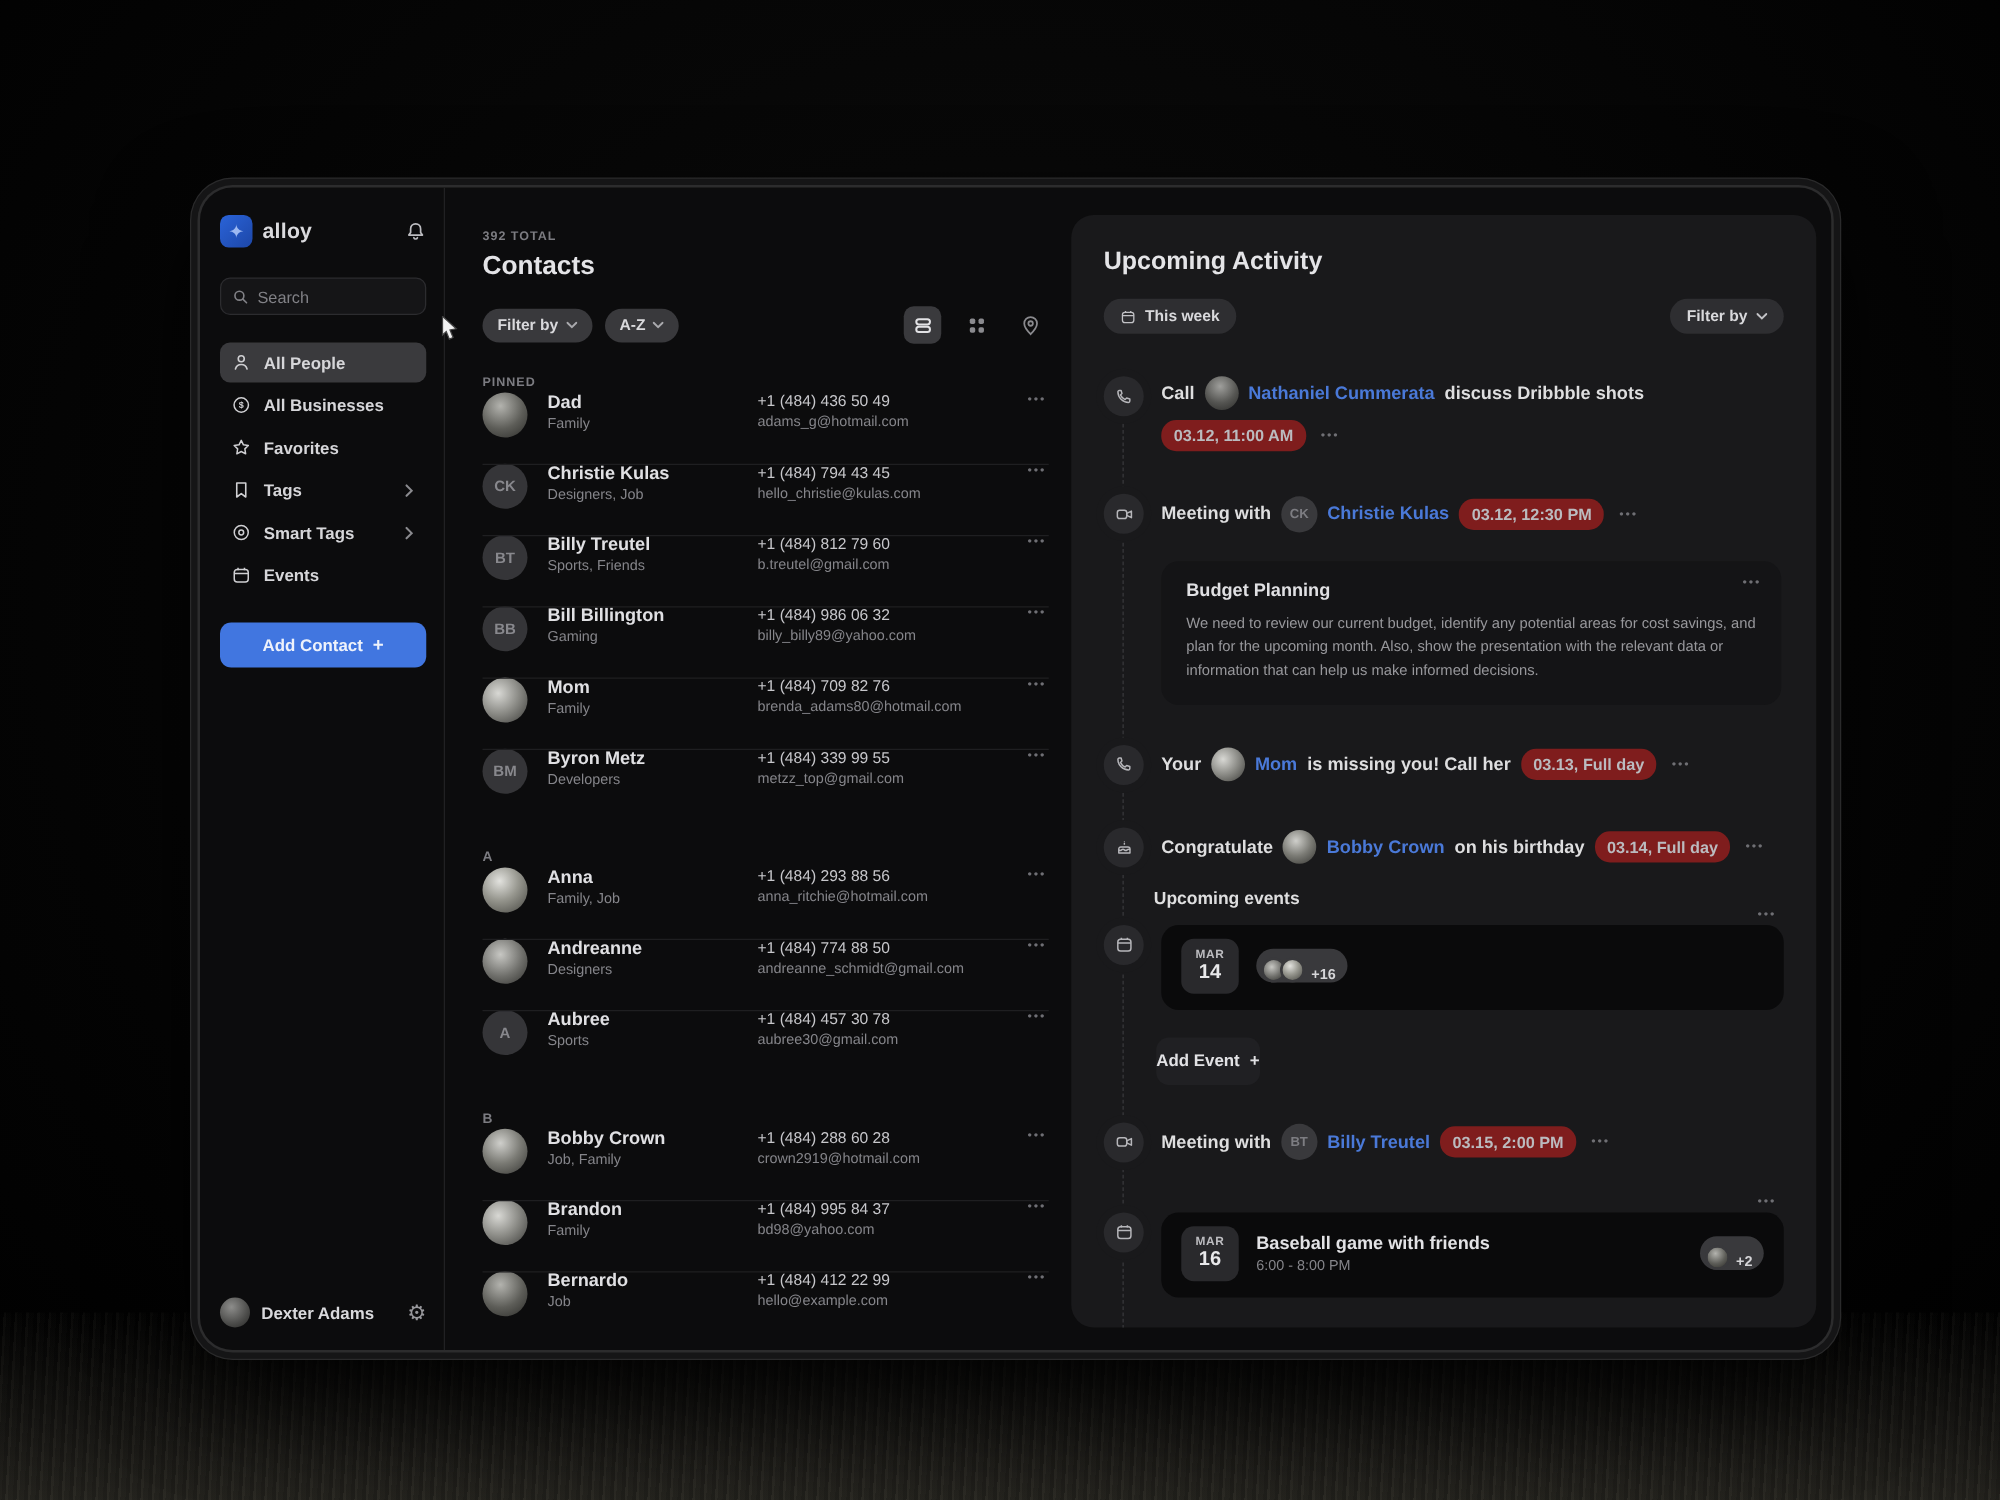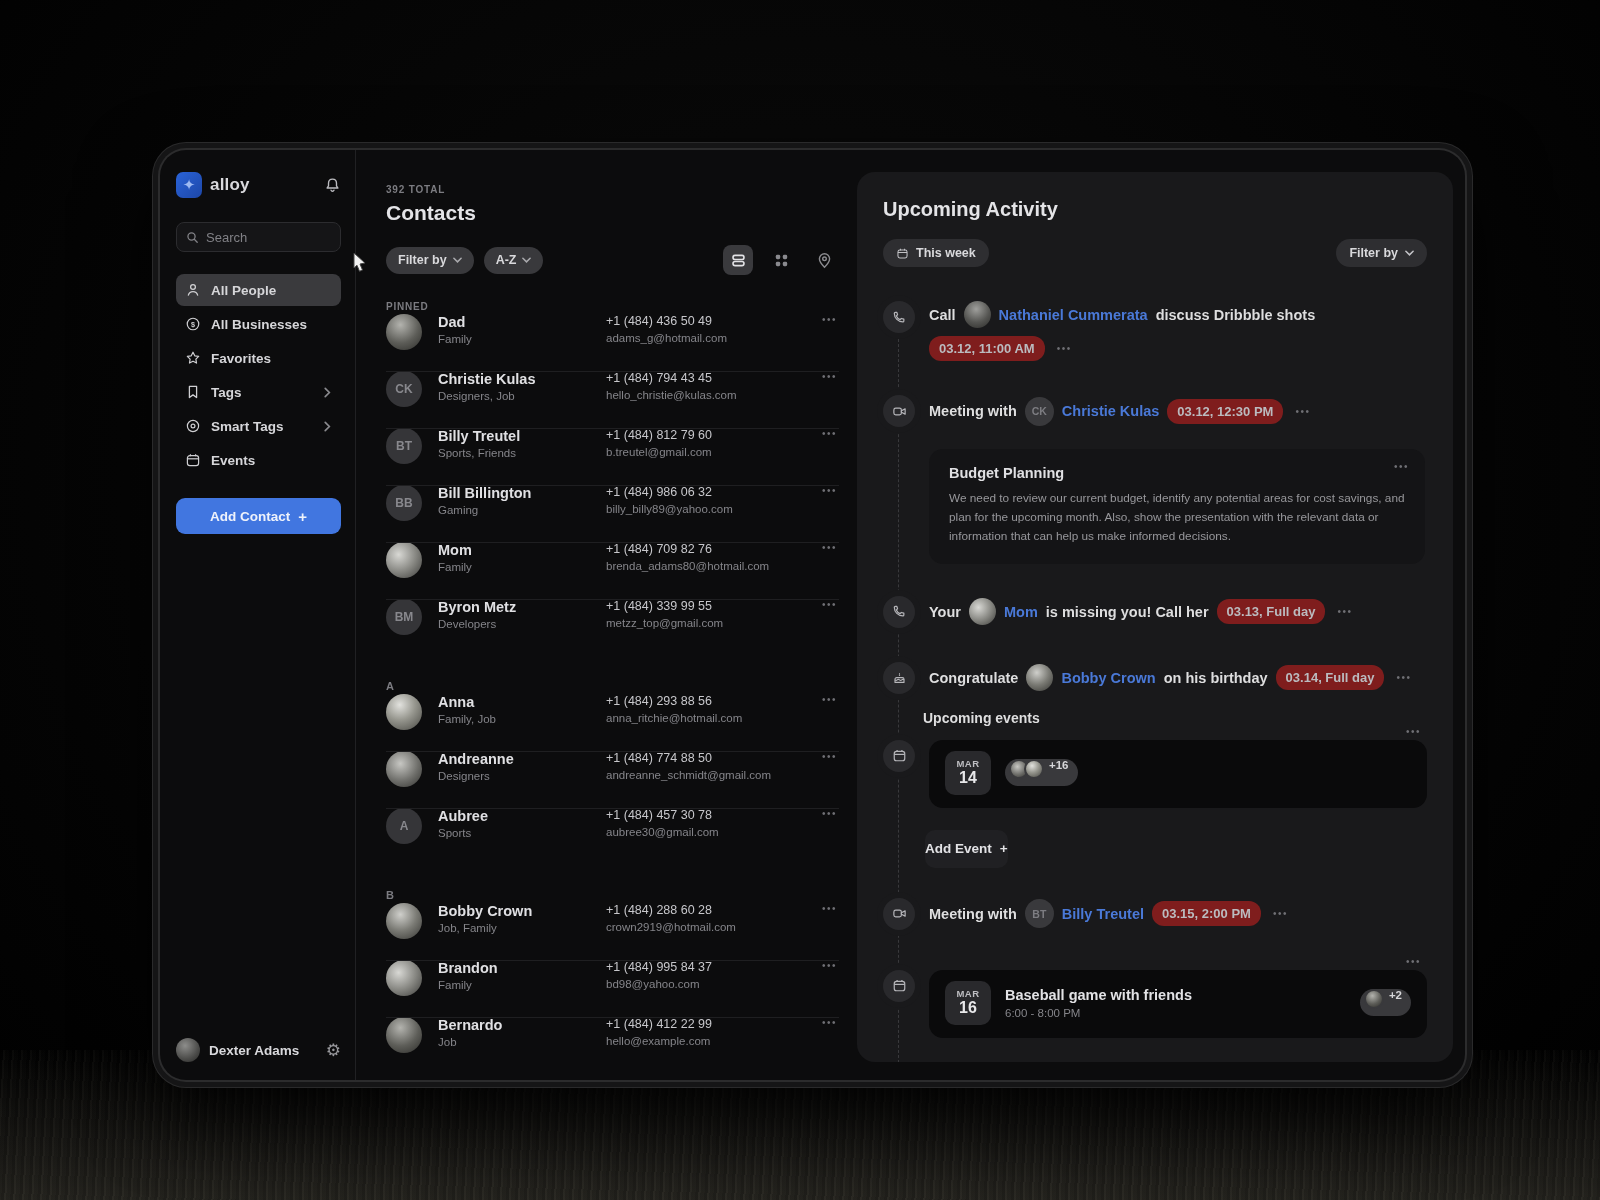--- a/index.html
+++ b/index.html
@@ -128,21 +128,21 @@
   .eventcard { flex:1; background:#0a0a0b; border-radius:14px; padding:11px 16px 13px;
     display:flex; align-items:center; gap:14px; position:relative; }
   .datechip { width:46px; height:44px; border-radius:10px; background:#29292c; flex:none;
     display:flex; flex-direction:column; align-items:center; justify-content:center; }
   .dmonth { color:#bdbdc1; font-size:9.5px; font-weight:700; letter-spacing:.5px; }
   .dday { color:#e8e8ea; font-size:16px; font-weight:700; }
   .einfo { flex:1; }
   .etitle { font-size:14.5px; font-weight:700; color:#e2e2e5; margin-bottom:4px; }
   .etitle .tlink { font-size:14.5px; }
   .etime { color:#85858a; font-size:11.5px; }
-  .epill { background:#39393c; border-radius:14px; height:27px; display:flex; align-items:flex-start;
+  .epill { background:#39393c; border-radius:14px; height:27px; display:flex; align-items:flex-end;
     padding:0 9px 0 4px; gap:5px; flex:none; }
   .epill .pav { width:20px; height:20px; border-radius:50%; border:2px solid #39393c; }
   .epill .pav + .pav { margin-left:-10px; }
   .epill .pcount { color:#d6d6d9; font-size:11.5px; font-weight:700; }
   .ecardmore { position:absolute; top:-14px; right:6px; color:#6f6f74; font-size:10px; letter-spacing:1.5px; }
   .addevent { margin:-8px 2px 30px 42px; height:38px; border-radius:10px; background:#202023;
     color:#e2e2e5; font-size:13.5px; font-weight:700; display:flex; align-items:center;
     justify-content:center; gap:8px; border:none; cursor:pointer; font-family:inherit; }
   .showmore { display:flex; align-items:center; gap:14px; margin-top:6px; }
   .smicon { width:30px; height:30px; border-radius:50%; background:#29292c; color:#b6b6ba;

